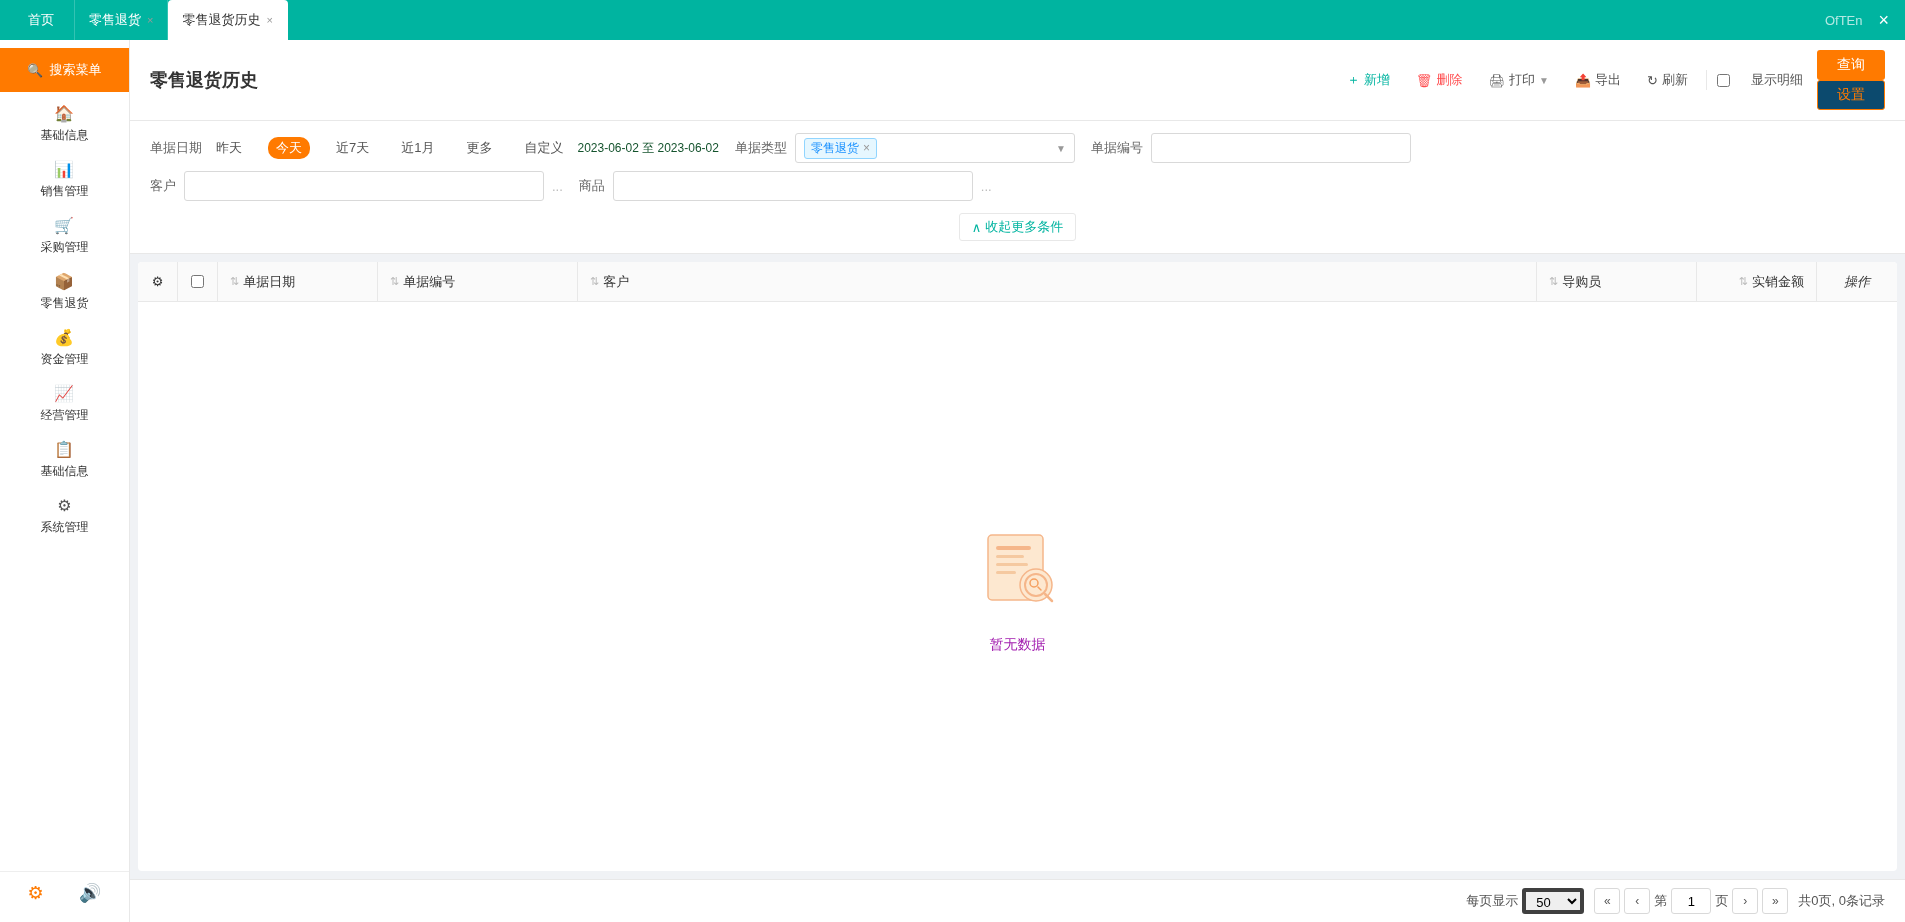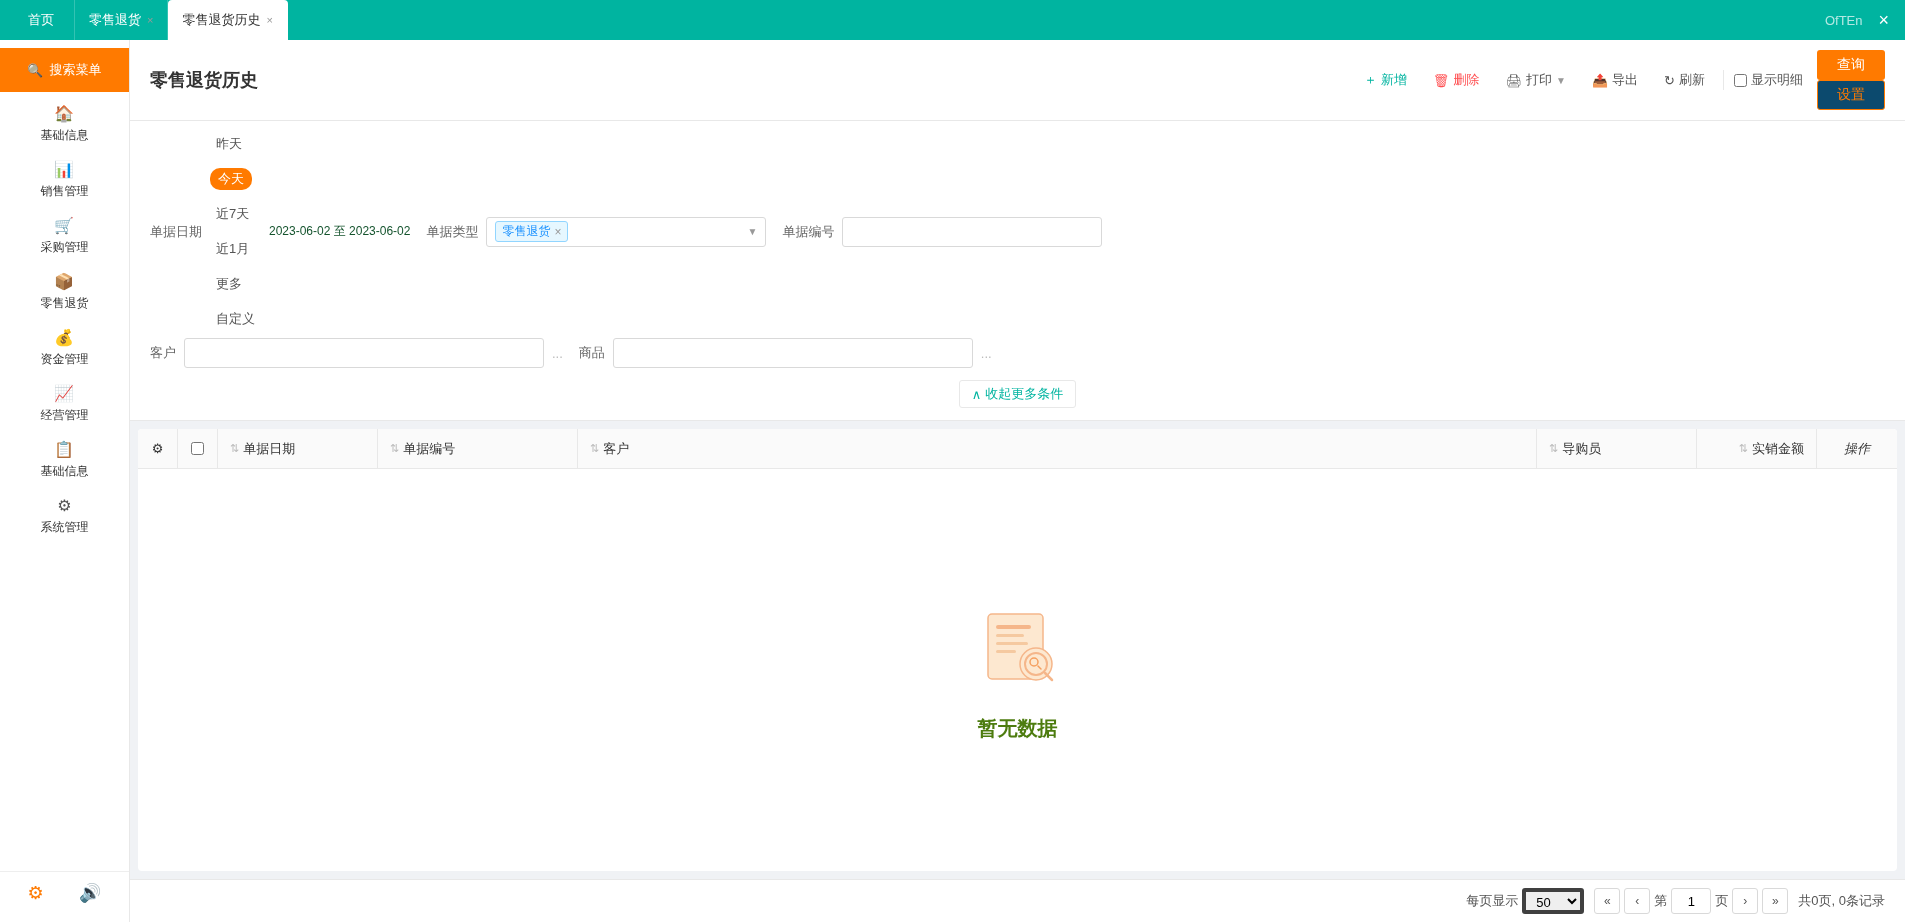--- a/index.html
+++ b/index.html
@@ -151,21 +151,21 @@
       border-radius: 3px;
     }
     .btn-new {
       color: #00b4a0;
       font-weight: 500;
     }
     .btn-delete { color: #ff4d4f; }
     .checkbox-label {
       display: flex;
       align-items: center;
-      gap: 4px;
+      gap: 21px;
       font-size: 13px;
       color: #555;
       cursor: pointer;
     }
     .divider-v {
       width: 1px;
       height: 20px;
       background: #e8e8e8;
     }
     .btn-query {
@@ -205,23 +205,22 @@
       align-items: center;
       gap: 8px;
     }
     .filter-label {
       font-size: 13px;
       color: #666;
       white-space: nowrap;
     }
     .date-options {
       display: flex;
-      align-items: flex-start;
-      gap: 13px;
-      flex-direction: column;
+      align-items: center;
+      gap: 20px;
     }
     .date-opt {
       font-size: 13px;
       color: #555;
       cursor: pointer;
       padding: 2px 6px;
       border-radius: 3px;
     }
     .date-opt.today {
       background: #ff7a00;
@@ -338,23 +337,22 @@
       flex-direction: column;
       align-items: center;
       justify-content: center;
       gap: 16px;
     }
     .empty-icon {
       width: 100px;
       height: 100px;
     }
     .empty-text {
-      font-size: 20px;
-      color: #4d7c0f;
-      font-weight: bold;
+      font-size: 14px;
+      color: #a21caf;
     }
 
     
     .pagination-bar {
       background: #fff;
       border-top: 1px solid #e8e8e8;
       padding: 8px 20px;
       display: flex;
       align-items: center;
       justify-content: flex-end;

